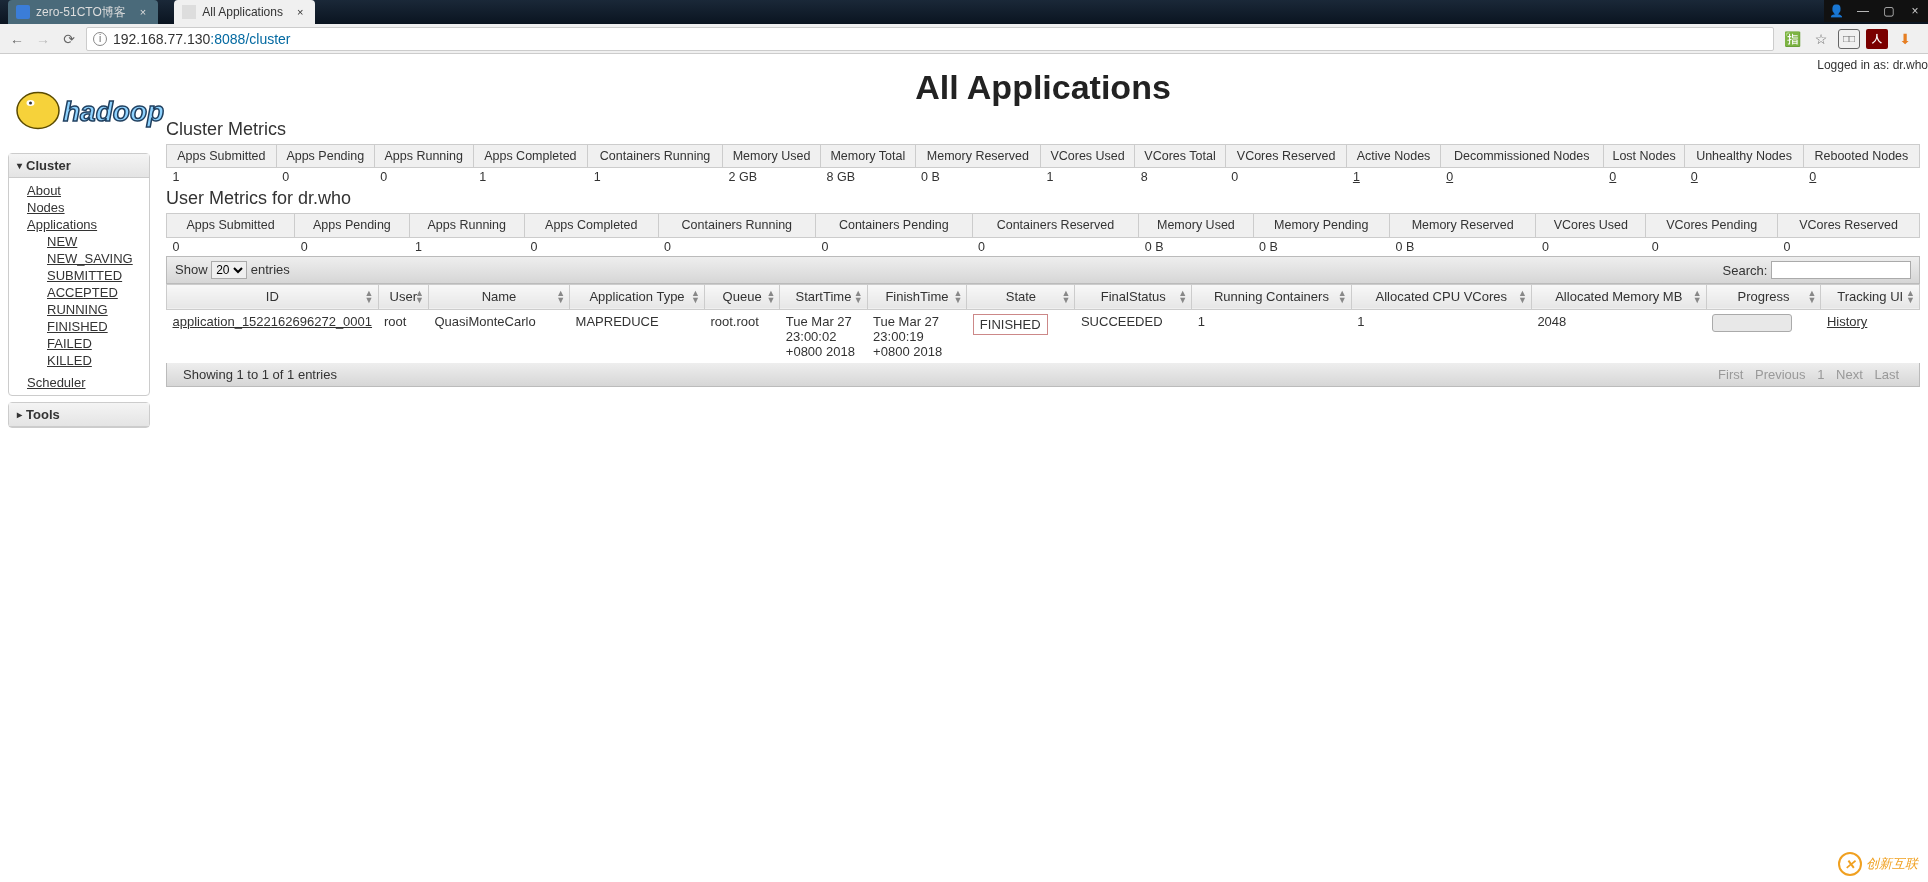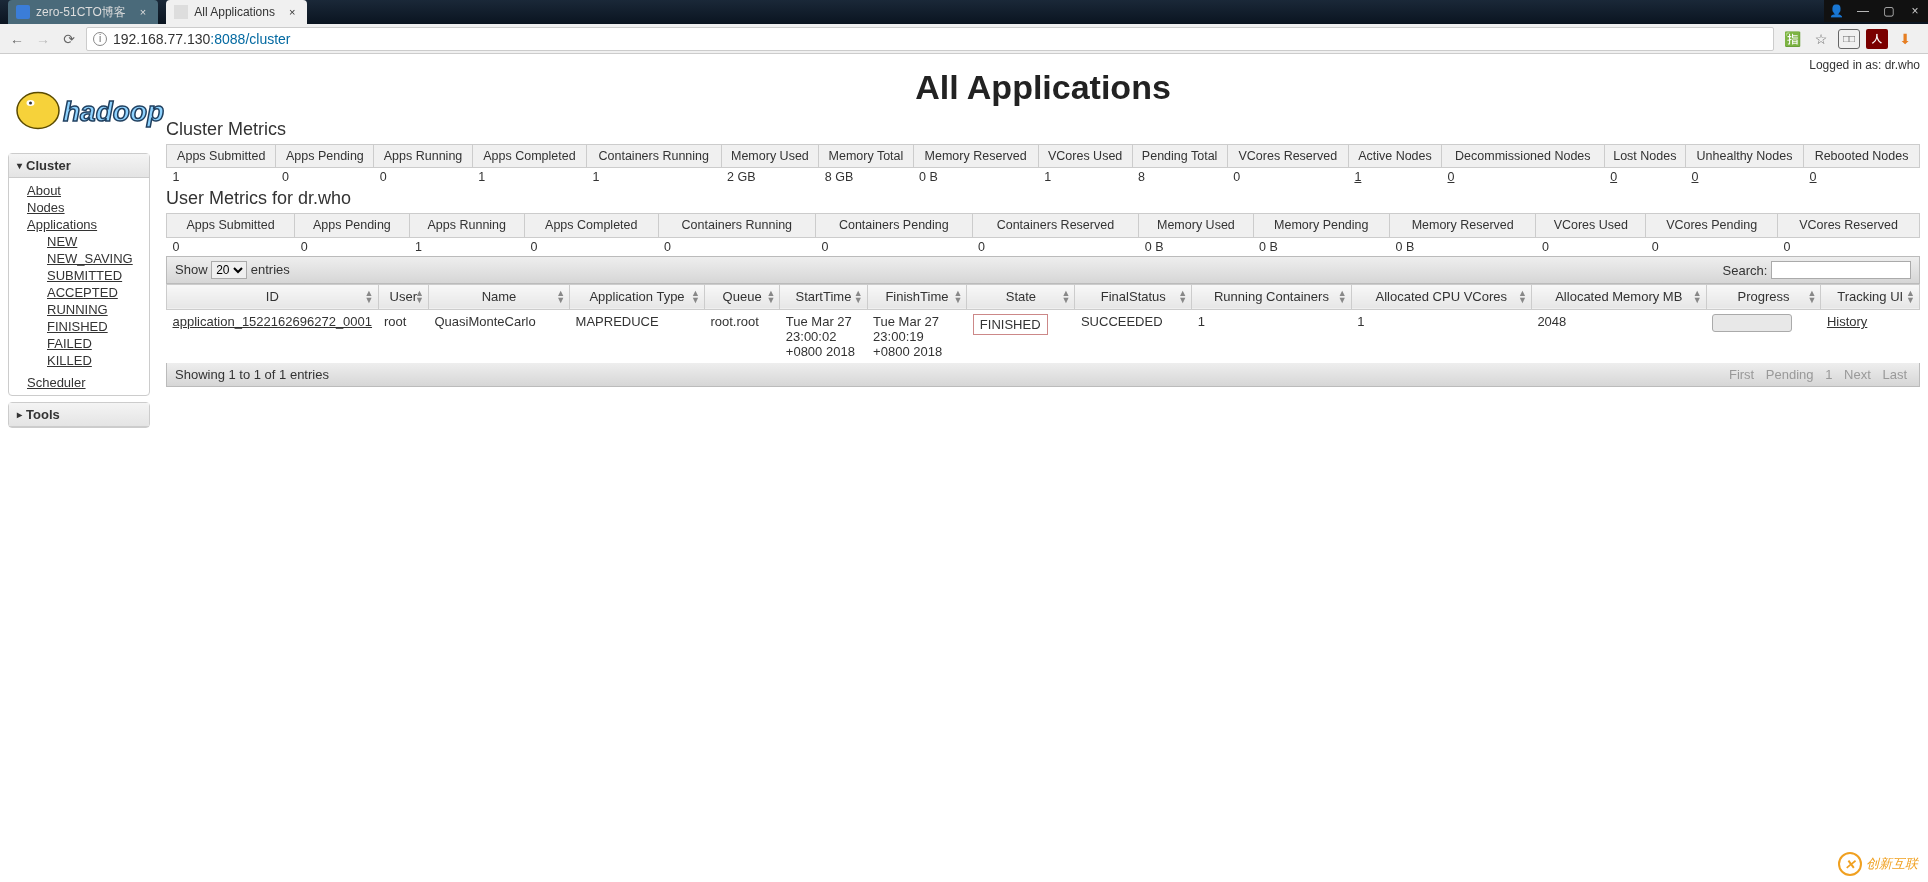--- a/index.html
+++ b/index.html
@@ -1,37 +1,37 @@
 <!DOCTYPE html>
 <html><head>
 <meta charset="utf-8">
 <style>
 * { box-sizing: border-box; margin: 0; padding: 0; }
 body { font-family: Arial, sans-serif; font-size: 13px; background: #fff; color: #333; width: 1928px; }
 .chrome-top { background: linear-gradient(to bottom, #1a2838, #0a1420); height: 24px; display: flex; align-items: center; padding-left: 8px; color: #fff; position: relative; }
 .tab { display: flex; align-items: center; height: 24px; padding: 0 12px 0 8px; font-size: 12px; position: relative; gap: 6px; }
-.tab.inactive { background: #4a6a7a; color: #ddd; border-radius: 4px 4px 0 0; margin-right: 8px;}
+.tab.inactive { background: #4a6a7a; color: #ddd; border-radius: 4px 4px 0 0; margin-right: 16px;}
 .tab.active { background: #f0f0f0; color: #333; border-radius: 4px 4px 0 0; margin-right: 2px;}
 .tab-close { font-size: 11px; margin-left: 8px; }
 .tab-icon { width: 14px; height: 14px; display: inline-block; }
 .tab-icon.blue { background:#3b7dd8; border-radius:2px; }
 .window-controls { position: absolute; right: 0; top: 0; display: flex; background:#111; height:22px;}
 .window-controls span { display: flex; align-items:center; justify-content:center; width: 26px; height: 22px; font-size:12px; color:#ccc;}
 .addr-bar { height: 30px; background: #f0f0f0; display: flex; align-items: center; padding: 0 8px; border-bottom: 1px solid #ccc; gap:8px;}
 .nav-btn { width: 18px; height: 18px; display:flex;align-items:center;justify-content:center;color:#666; font-size:14px;}
 .url-box { flex: 1; background: #fff; border: 1px solid #ccc; border-radius: 2px; height: 24px; display: flex; align-items: center; padding: 0 6px; font-size: 14px; color:#555; }
 .url-box .info-i { display:inline-flex;align-items:center;justify-content:center;width:14px;height:14px;border:1px solid #888;border-radius:50%;font-size:10px;margin-right:6px;color:#666;}
 .url-dark { color:#333; }
 .url-light { color:#0369a1; }
 .right-icons { display:flex; gap:6px; align-items:center; padding-right:4px;}
 .right-icons span { width:22px; height:20px; display:flex;align-items:center;justify-content:center;color:#666;font-size:14px;}
 .right-icons .box { border:1px solid #666; border-radius:3px; font-size:10px;}
 .right-icons .pdf { background:#7a0000; color:#fff; border-radius:2px; font-size:10px; font-weight:bold;}
 .page { display:flex; padding: 8px 0; position:relative;}
-.login-info { position:absolute; top:4px; right:8px; font-size:12px; color:#333;}
+.login-info { position:absolute; top:4px; right:0; font-size:12px; color:#333;}
 .logo { padding: 8px 8px; }
 .logo-svg { width: 240px; height: 68px; }
 .sidebar { width: 158px; padding: 8px; flex-shrink:0;}
 .side-panel { border:1px solid #ccc; border-radius:4px; margin-bottom:6px; background:#fff;}
 .side-header { background: linear-gradient(to bottom,#f4f4f4,#e4e4e4); padding:4px 8px; font-weight:bold; display:flex; align-items:center; gap:4px; border-bottom:1px solid #ccc;}
 .side-header .arrow { font-size:10px;}
 .side-body { padding:4px 0; }
 .side-body .lvl1 { padding:1px 0 1px 18px; }
 .side-body .lvl2 { padding:1px 0 1px 38px; }
 .side-body a { color:#333; text-decoration:underline; font-size:13px;}
@@ -45,21 +45,21 @@
 .dt-controls { background: linear-gradient(to bottom,#eee,#d6d6d6); border:1px solid #bbb; padding:4px 8px; display:flex; justify-content:space-between; align-items:center; font-size:13px;}
 .dt-controls select { font-size:12px; border:1px solid #aaa;}
 .dt-controls input { border:1px solid #aaa; height:18px; width:140px; background:#fff;}
 table.apps { width:100%; border-collapse:collapse; font-size:13px;}
 table.apps th { background: linear-gradient(to bottom,#f8f8f8,#e6e6e6); border:1px solid #ccc; padding:4px 6px; font-weight:normal; position:relative; line-height:1.3;}
 table.apps th .sort { position:absolute; right:4px; top:50%; transform:translateY(-50%); font-size:9px; color:#888; line-height:7px;}
 table.apps td { padding:4px 6px; vertical-align:top; border:none;}
 table.apps td a { color:#333; text-decoration:underline;}
 .state-cell { border:1px solid #c88; padding:2px 6px; display:inline-block;}
 .progress-bar { border:1px solid #aaa; background:#e8e8e8; border-radius:3px; height:18px; width:80px;}
-.dt-footer { background: linear-gradient(to bottom,#eee,#d6d6d6); border:1px solid #bbb; border-top:none; padding:4px 8px; display:flex; justify-content:space-between; align-items:center; font-size:13px;}
+.dt-footer { background: linear-gradient(to bottom,#eee,#d6d6d6); border:1px solid #bbb; border-top:none; padding:4px 16px; display:flex; justify-content:space-between; align-items:center; font-size:13px;}
 .pager span { color:#999; padding:0 4px;margin-top:8px;}
 .brand-bottom{ position:fixed; bottom:6px; right:10px; color:#f0a020; font-size:13px; font-style:italic; display:flex; align-items:center; gap:4px;}
 .brand-circle{ width:24px;height:24px;border:2px solid #f0a020;border-radius:50%;display:flex;align-items:center;justify-content:center;color:#f0a020;font-weight:bold;}
 </style>
 </head>
 <body>
 
 <div class="chrome-top">
   <div class="tab inactive">
     <span class="tab-icon blue"></span>
@@ -150,21 +150,21 @@
           <tr>
         <th>Apps Submitted</th>
         <th>Apps Pending</th>
         <th>Apps Running</th>
         <th>Apps Completed</th>
         <th>Containers Running</th>
         <th>Memory Used</th>
         <th>Memory Total</th>
         <th>Memory Reserved</th>
         <th>VCores Used</th>
-        <th>Pending Total</th>
+        <th>VCores Total</th>
         <th>VCores Reserved</th>
         <th>Active Nodes</th>
         <th>Decommissioned Nodes</th>
         <th>Lost Nodes</th>
         <th>Unhealthy Nodes</th>
         <th>Rebooted Nodes</th>
       </tr>
       <tr>
         <td>1</td>
         <td>0</td>
@@ -272,21 +272,21 @@
             </td>
         <td><a>History</a></td>
       </tr>
     </tbody>
       </table>
 
     <div class="dt-footer">
       <span>Showing 1 to 1 of 1 entries</span>
       <div class="pager">
         <span>First</span>
-        <span>Pending</span>
+        <span>Previous</span>
         <span>1</span>
         <span>Next</span>
         <span>Last</span>
       </div>
     </div>
   </div>
 </div>
 
 <div class="brand-bottom">
   <span class="brand-circle">✕</span>

